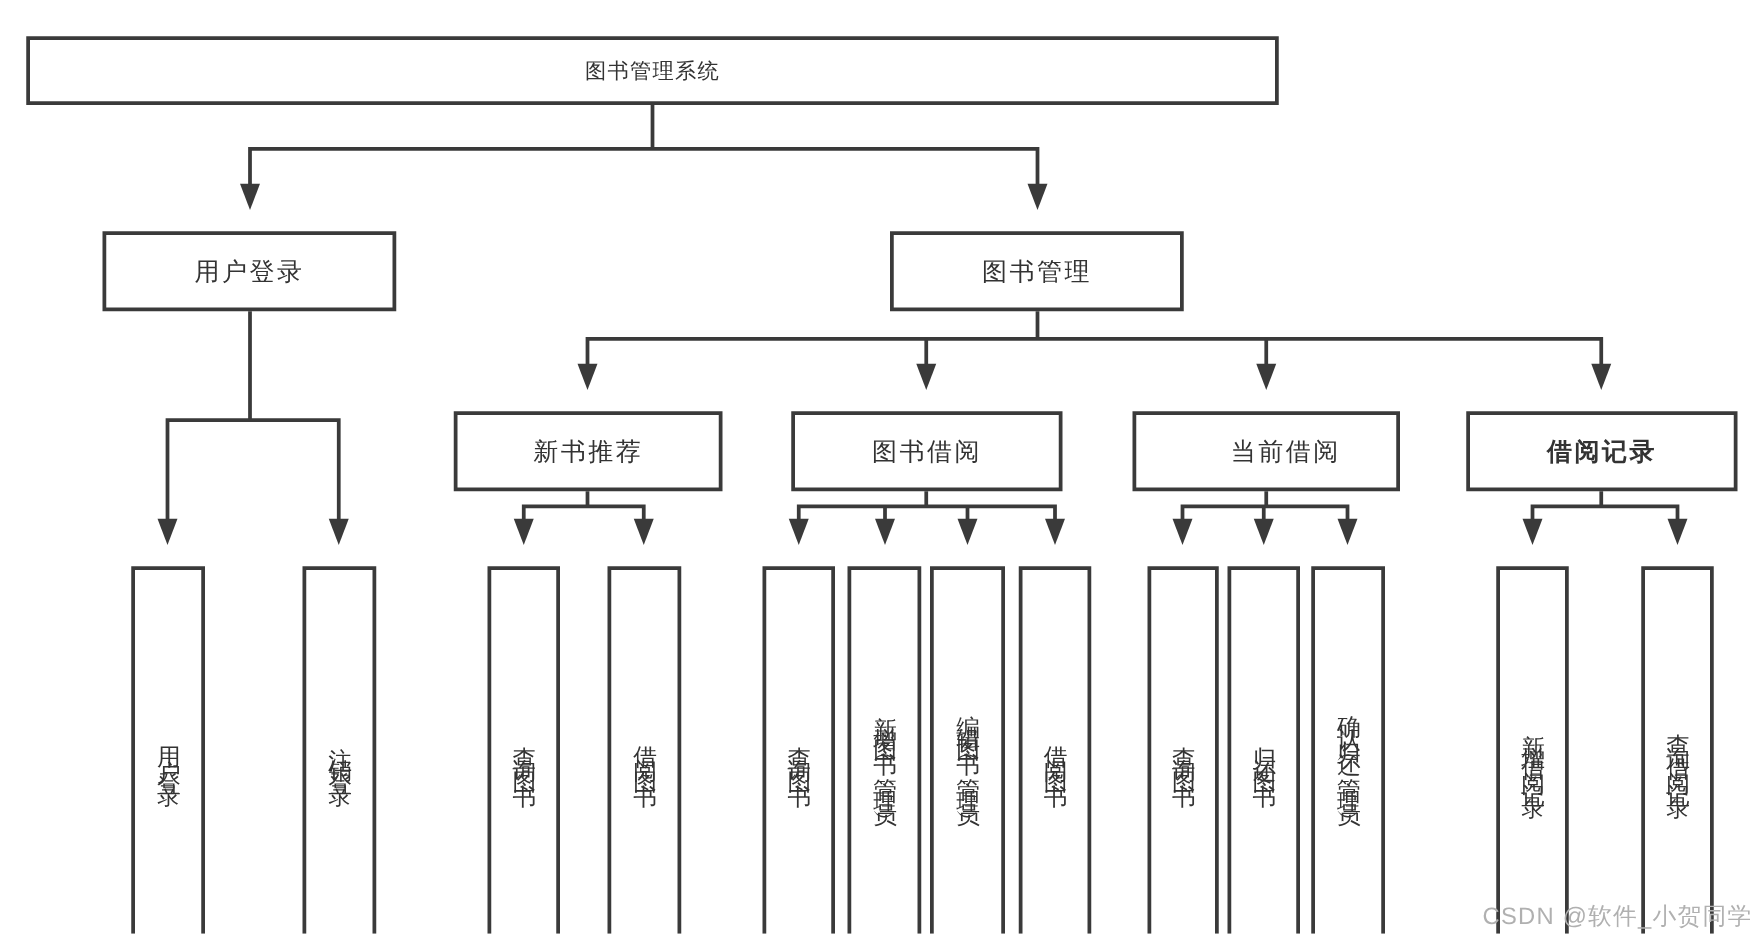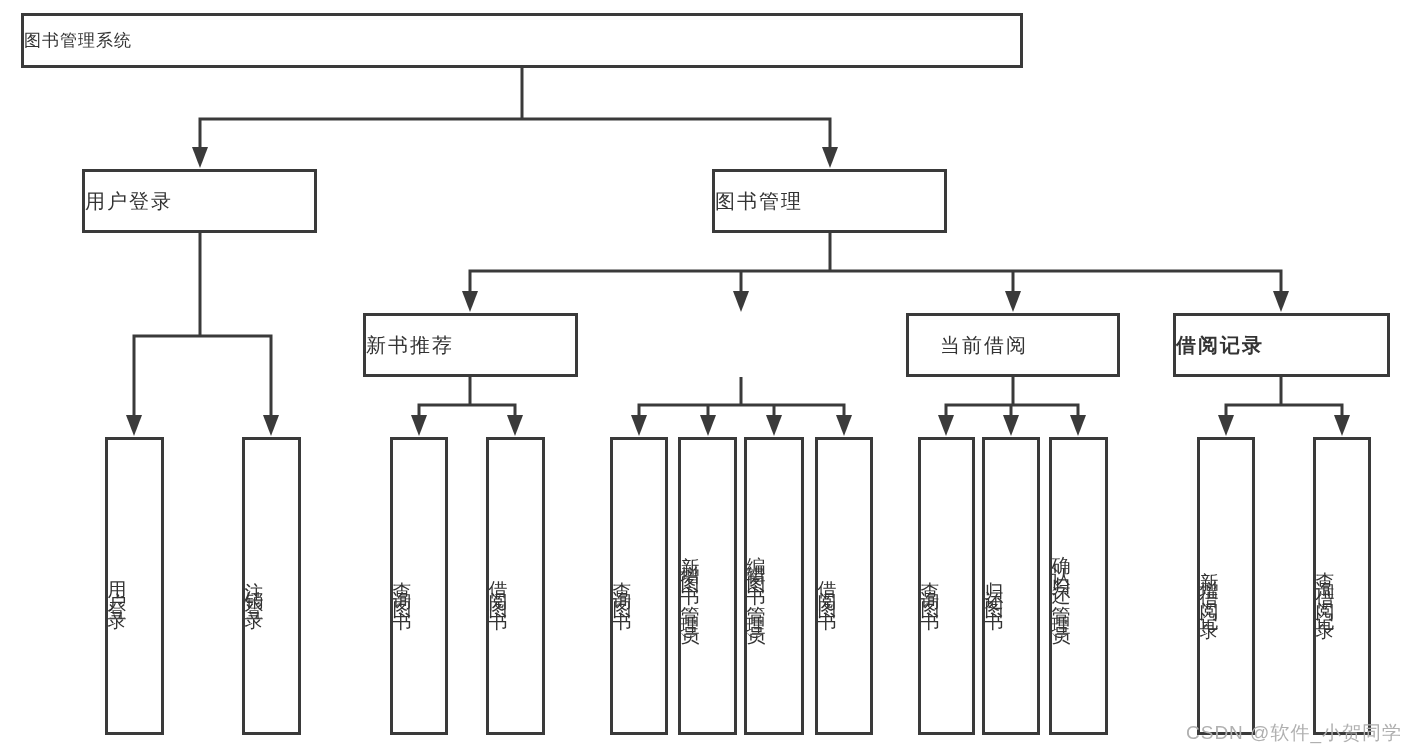--- a/index.html
+++ b/index.html
@@ -20,23 +20,24 @@
     left: 0; top: 0;
     z-index: 1;
   }
   .node {
     position: absolute;
     box-sizing: border-box;
     border: 3px solid #3a3a3a;
     background: #ffffff;
     display: flex;
     align-items: center;
-    justify-content: flex-start;
+    justify-content: center;
     color: #333333;
     z-index: 2;
+    margin-top: 16px;
   }
   .node .label {
     white-space: nowrap;
   }
   .root-box .label {
     font-size: 17px;
     letter-spacing: 1px;
   }
   .h-box .label {
     font-size: 20px;
@@ -127,20 +128,23 @@
   <div class="node h-box" style="left:82px; top:169px; width:235px; height:64px;">
     <span class="label">用户登录</span>
   </div>
   <div class="node h-box" style="left:363px; top:313px; width:215px; height:64px;">
     <span class="label">新书推荐</span>
   </div>
 
   <div class="node h-box" style="left:712px; top:169px; width:235px; height:64px;">
     <span class="label">图书管理</span>
   </div>
+  <div class="node h-box" style="left:633px; top:313px; width:217px; height:64px;">
+    <span class="label">图书借阅</span>
+  </div>
   <div class="node h-box" style="left:906px; top:313px; width:214px; height:64px;padding-left:31px;">
     <span class="label">当前借阅</span>
   </div>
   <div class="node h-box" style="left:1173px; top:313px; width:217px; height:64px;font-weight:bold;">
     <span class="label">借阅记录</span>
   </div>
 
   <div class="node v-box" style="left:105px; top:437px; width:59px; height:298px;">
     <span class="label">用户登录</span>
   </div>

